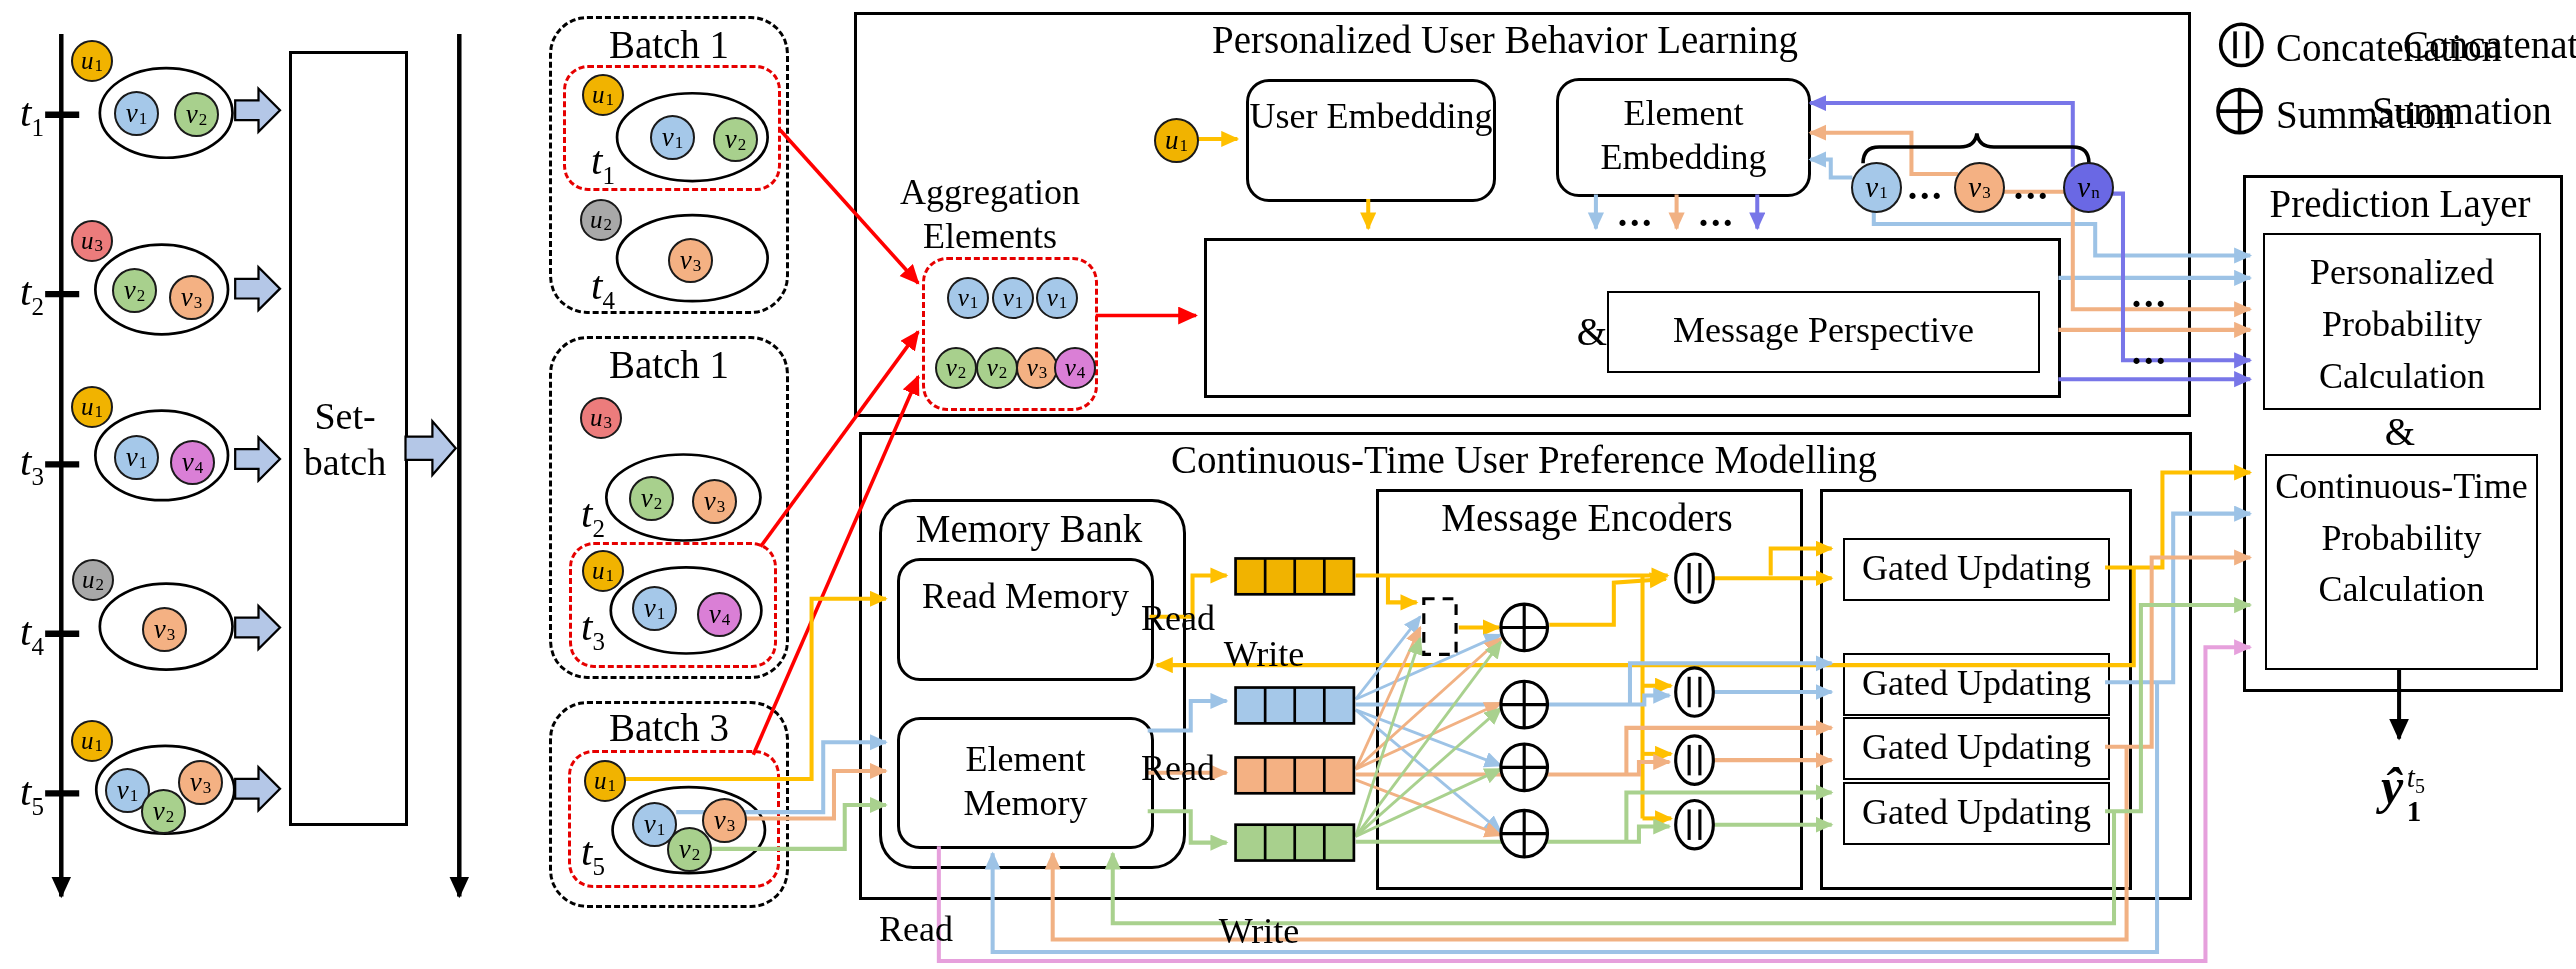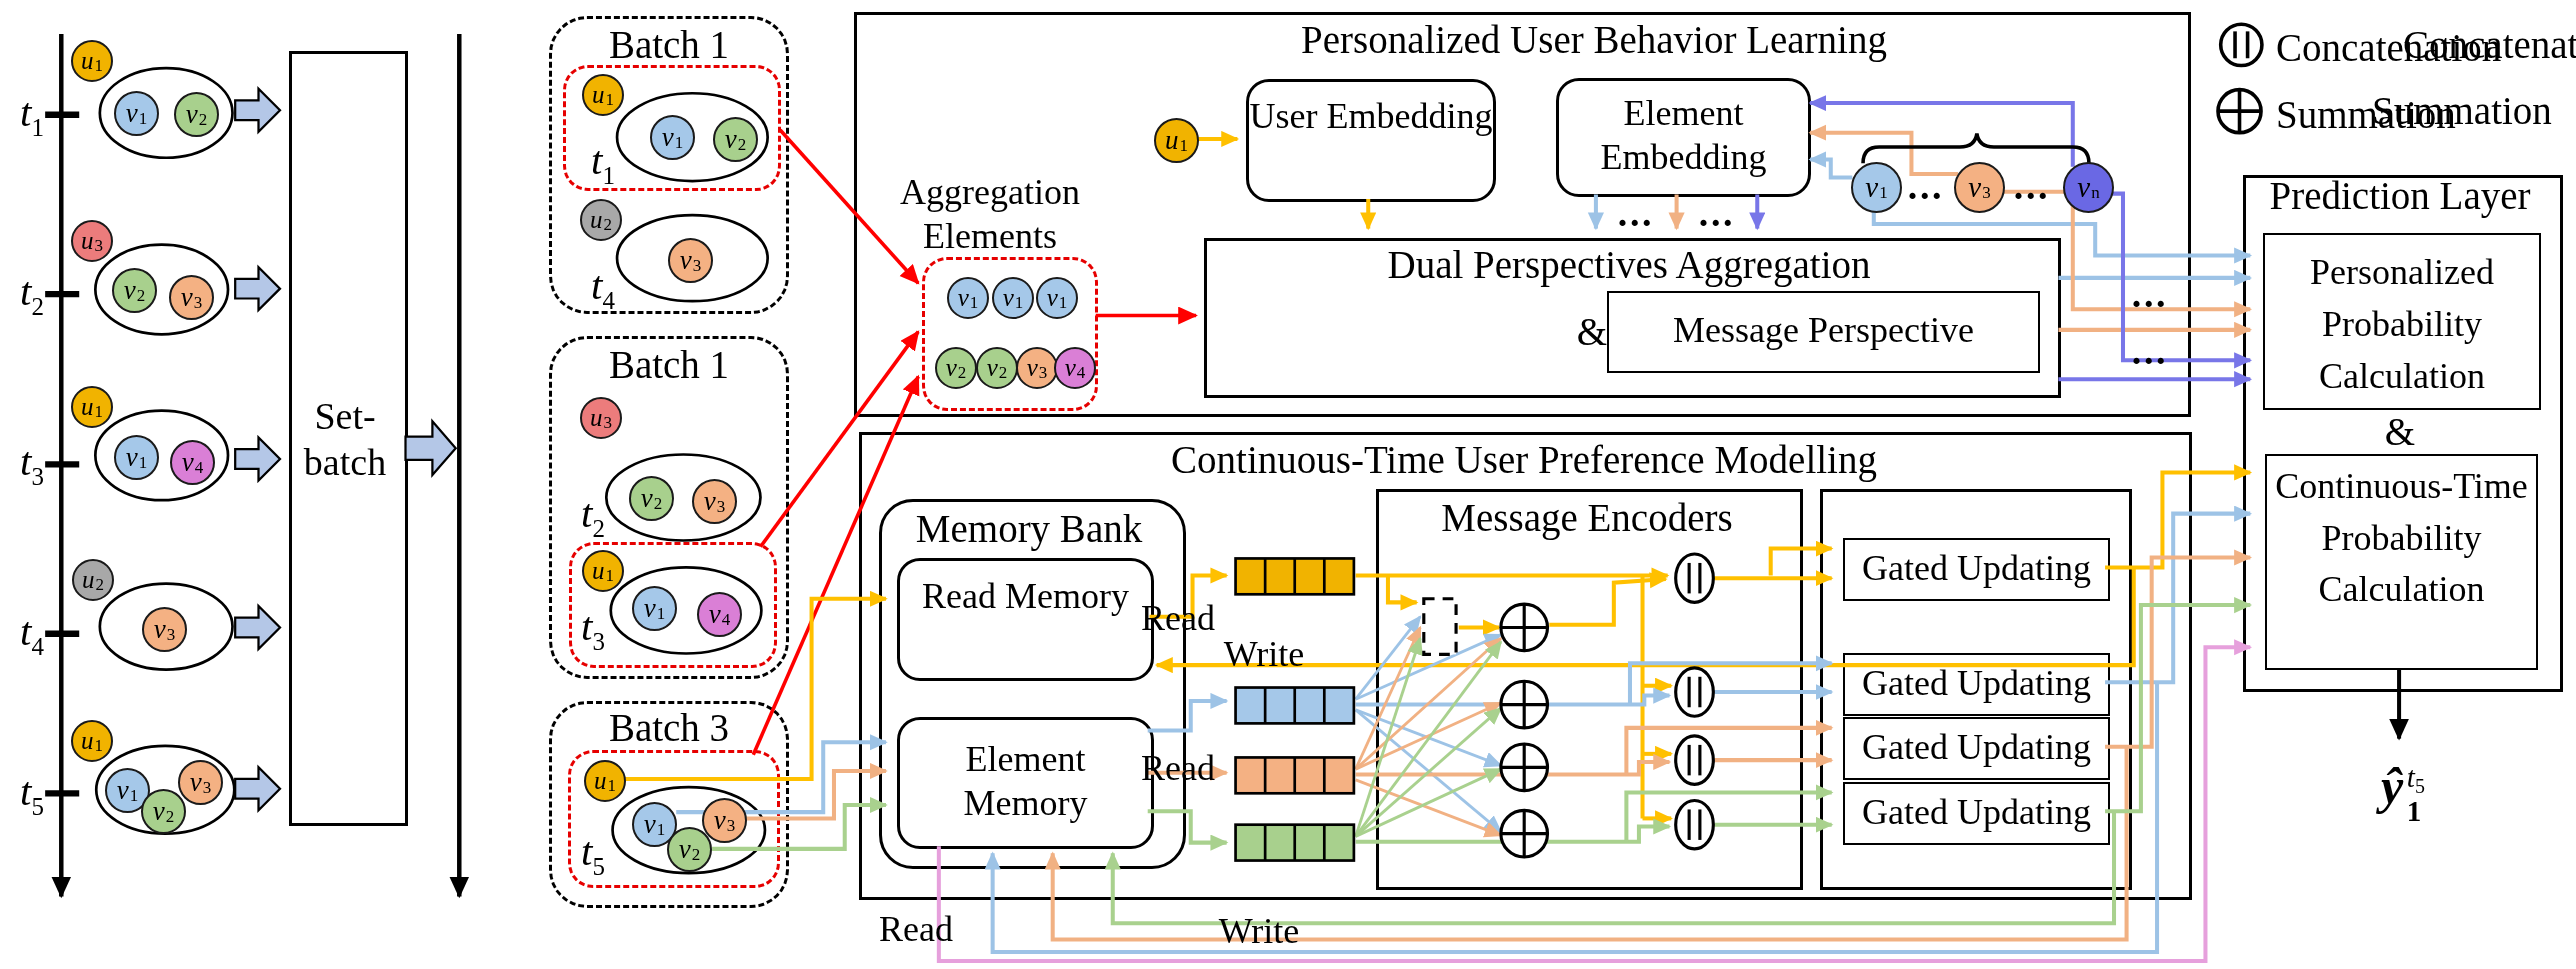--- a/index.html
+++ b/index.html
@@ -429,21 +429,21 @@
   <div class="abs node d46" style="left: 667px; top: 827px; background-color: rgb(168, 208, 141);" data-name="batch3-element-v2">
       <span>v</span>
       <sub>2</sub>
     </div>
   <div class="abs node d46" style="left: 702px; top: 798px; background-color: rgb(244, 177, 131);" data-name="batch3-element-v3">
       <span>v</span>
       <sub>3</sub>
     </div>
 
   <div class="abs box" style="left:854px;top:11.7px;width:1331px;height:399px" data-name="personalized-behavior-module-box"></div>
-  <span class="abs lbl ctr t42" style="left:1594px;top:40px" data-name="personalized-behavior-title">Personalized User Behavior Learning</span>
+  <span class="abs lbl ctr t42" style="left:1505px;top:40px" data-name="personalized-behavior-title">Personalized User Behavior Learning</span>
 
   <div class="abs lbl ctrw" style="left:990px;top:215px;width:206px" data-name="interacted-elements-label">Aggregation Elements</div>
 
   <div class="abs rdash" style="left:922px;top:257px;width:170px;height:148px" data-name="interacted-elements-box"></div>
   <div class="abs node d42" style="left: 947px; top: 277px; background-color: rgb(165, 200, 233);" data-name="interacted-v1-a">
       <span>v</span>
       <sub>1</sub>
     </div>
   <div class="abs node d42" style="left: 992px; top: 277px; background-color: rgb(165, 200, 233);" data-name="interacted-v1-b">
       <span>v</span>
@@ -494,21 +494,20 @@
       <span>v</span>
       <sub>3</sub>
     </div>
   <span class="abs dots ctr" style="left:2032px;top:186px" data-name="candidate-dots-2">...</span>
   <div class="abs node d52" style="left: 2063px; top: 162px; background-color: rgb(106, 104, 228);" data-name="candidate-vn">
       <span>v</span>
       <sub>n</sub>
     </div>
 
   <div class="abs box" style="left:1204px;top:238px;width:851px;height:154px" data-name="dual-perspectives-box"></div>
-  <span class="abs lbl ctr t42" style="left:1629px;top:265px" data-name="dual-perspectives-title">Dual Perspectives Aggregation</span>
   <span class="abs lbl ctr t42" style="left:1592px;top:332px" data-name="dual-amp">&amp;</span>
   <div class="abs box3" style="left:1607px;top:291px;width:429px;height:78px" data-name="element-perspective-box">
     <div class="lbl" style="margin-top:16px" data-name="element-perspective-label">Message Perspective</div>
   </div>
 
   <span class="abs dots ctr" style="left:2150px;top:294px" data-name="pair-dots-1">...</span>
   <span class="abs dots ctr" style="left:2150px;top:351px" data-name="pair-dots-2">...</span>
 
   <div class="abs box" style="left:859px;top:432px;width:1327px;height:462px" data-name="continuous-time-module-box"></div>
   <span class="abs lbl ctr t42" style="left:1524px;top:460px" data-name="continuous-time-title">Continuous-Time User Preference Modelling</span>
@@ -546,21 +545,21 @@
   <span class="abs lbl ctr z6" style="left:916px;top:930px" data-name="bottom-read-label">Read</span>
   <span class="abs lbl ctr z6" style="left:1259px;top:932px" data-name="bottom-write-label">Write</span>
 
   <span class="abs lbl ctr t42" style="left:2403px;top:45px;transform:translate(0,-50%)" data-name="legend-concatenation-label">Concatenation</span>
   <span class="abs lbl ctr t42" style="left:2372px;top:111px;transform:translate(0,-50%)" data-name="legend-summation-label">Summation</span>
   <style>#stage span[data-name^="legend-"]{left:auto}</style>
   <span class="abs lbl t42" style="left:2276px;top:24px;white-space:nowrap" data-name="legend-concatenation-text">Concatenation</span>
   <span class="abs lbl t42" style="left:2276px;top:91px;white-space:nowrap" data-name="legend-summation-text">Summation</span>
 
   <div class="abs box" style="left:2243px;top:175px;width:314px;height:511px" data-name="prediction-layer-box"></div>
-  <span class="abs lbl ctr t42" style="left:2400px;top:196px" data-name="prediction-layer-title">Prediction Layer</span>
+  <span class="abs lbl ctr t42" style="left:2400px;top:204px" data-name="prediction-layer-title">Prediction Layer</span>
   <div class="abs box3" style="left:2263px;top:233px;width:274px;height:173px" data-name="personalized-probability-box">
     <div class="lbl" style="margin-top:10.8px;line-height:1.45" data-name="personalized-probability-label">Personalized Probability Calculation</div>
   </div>
   <span class="abs lbl ctr t42" style="left:2400px;top:432px" data-name="prediction-amp">&amp;</span>
   <div class="abs box3" style="left:2265px;top:454px;width:269px;height:212px" data-name="continuous-probability-box">
     <div class="lbl" style="margin-top:5.4px;line-height:1.42" data-name="continuous-probability-label">Continuous-Time Probability Calculation</div>
   </div>
 
   <span class="abs ctr" style="left:2403px;top:794px" data-name="prediction-output">
     <span class="yhat">ŷ</span><span class="ysups">

